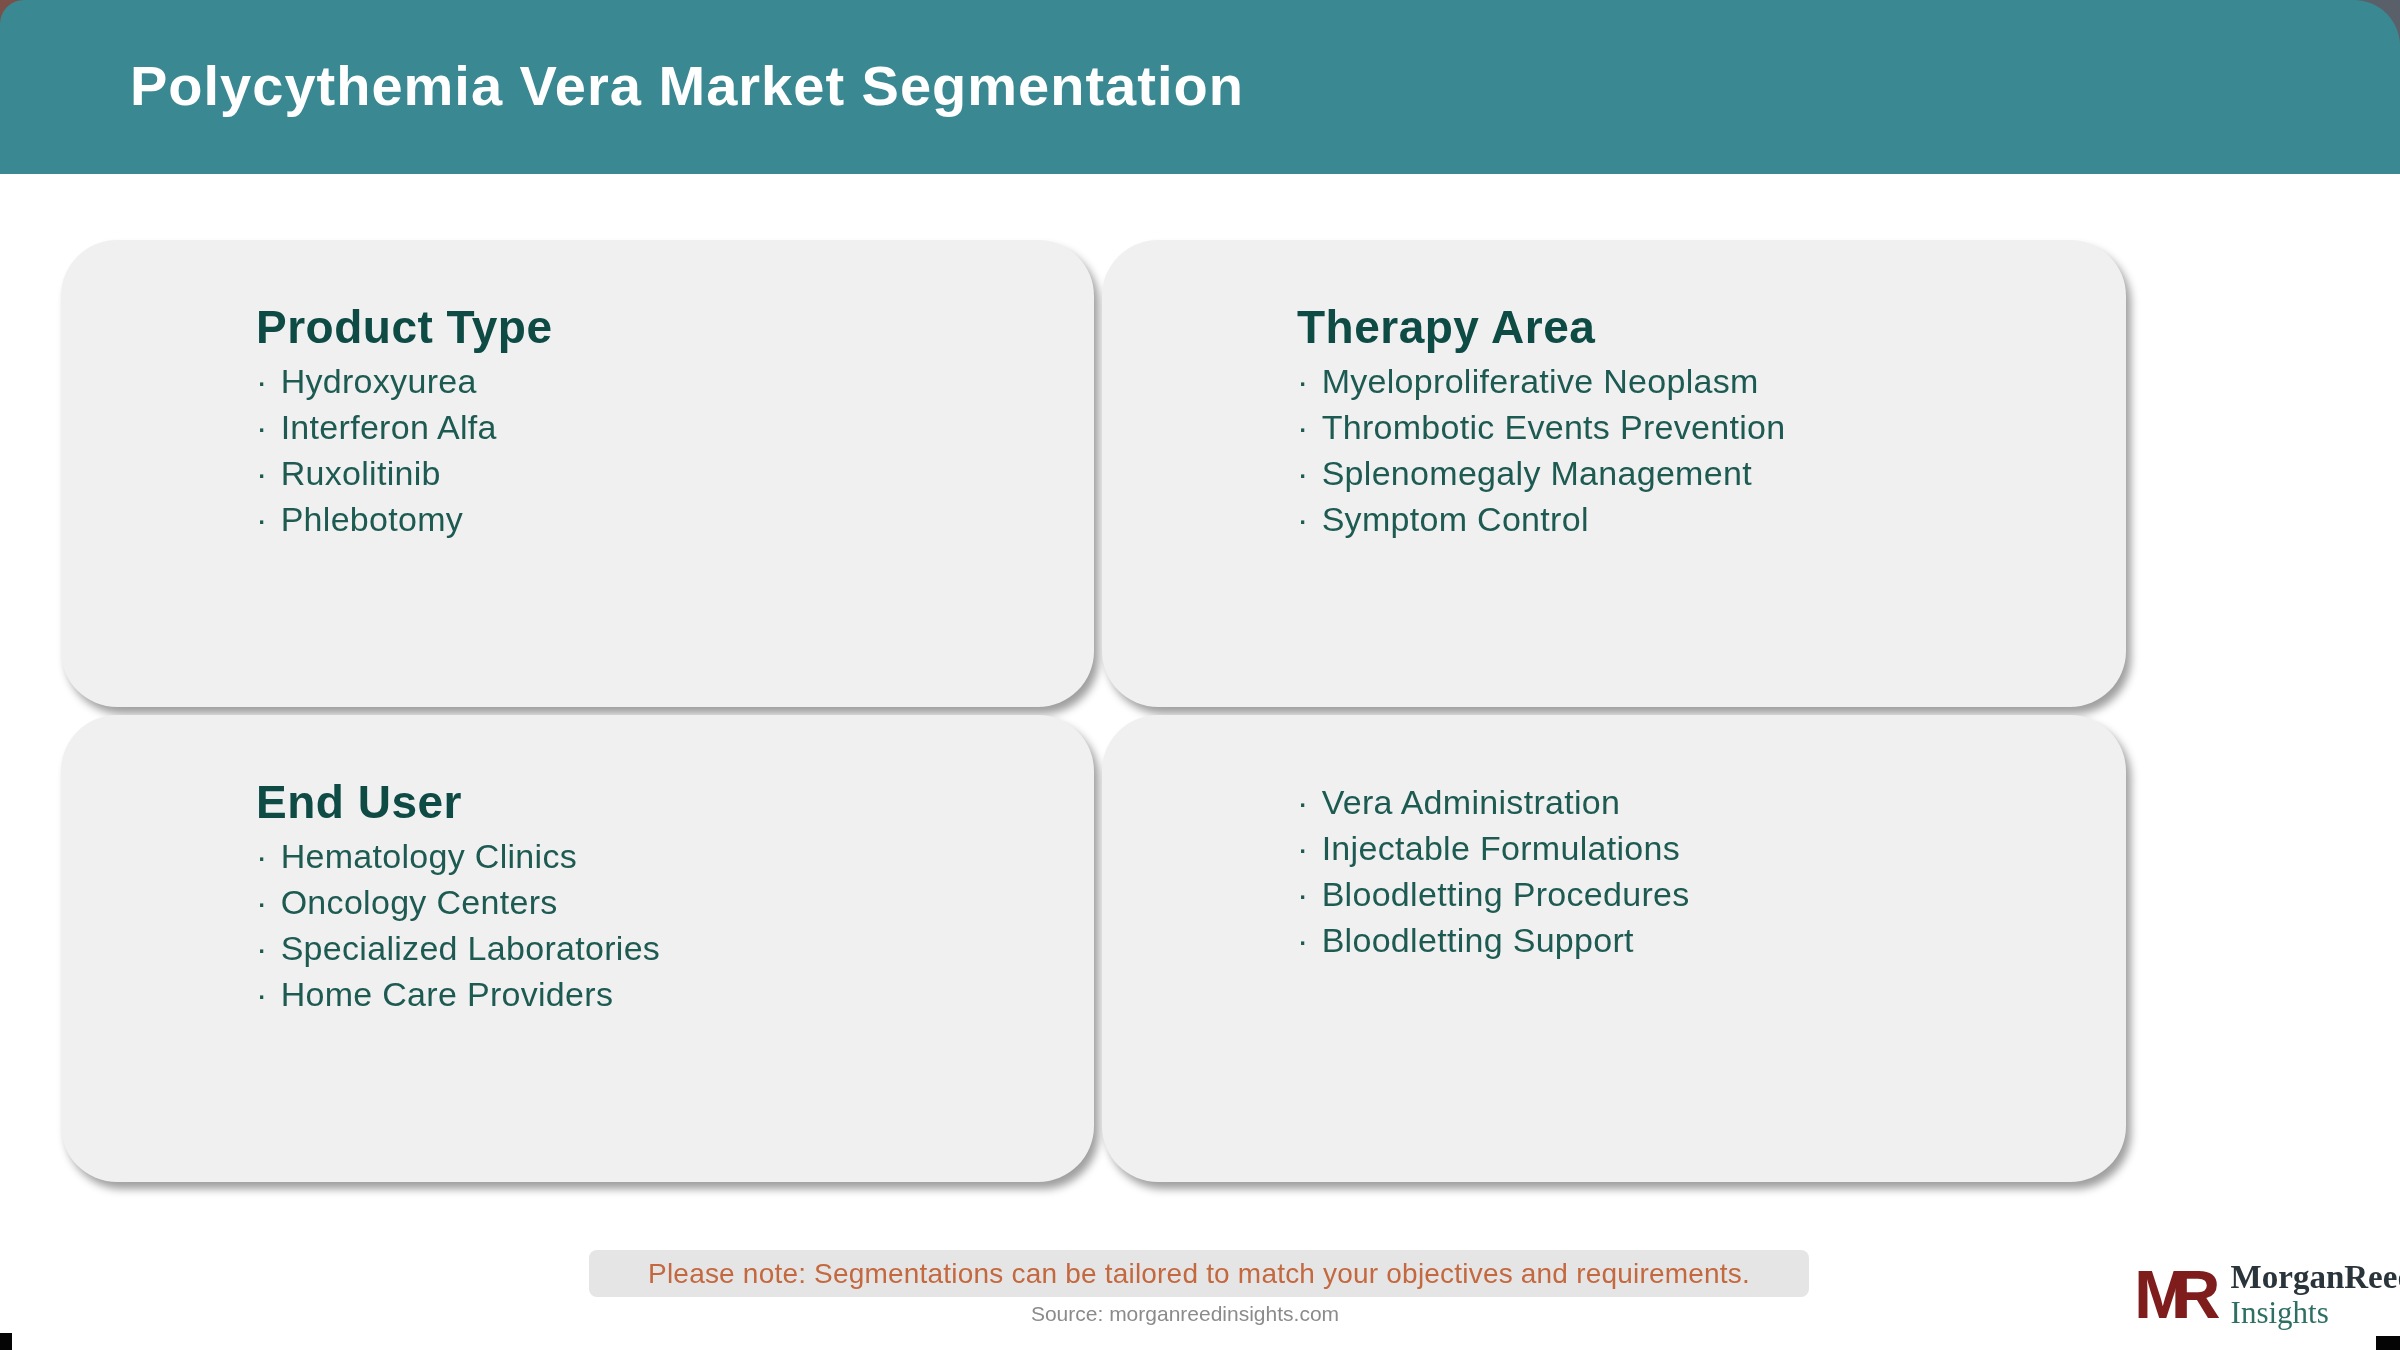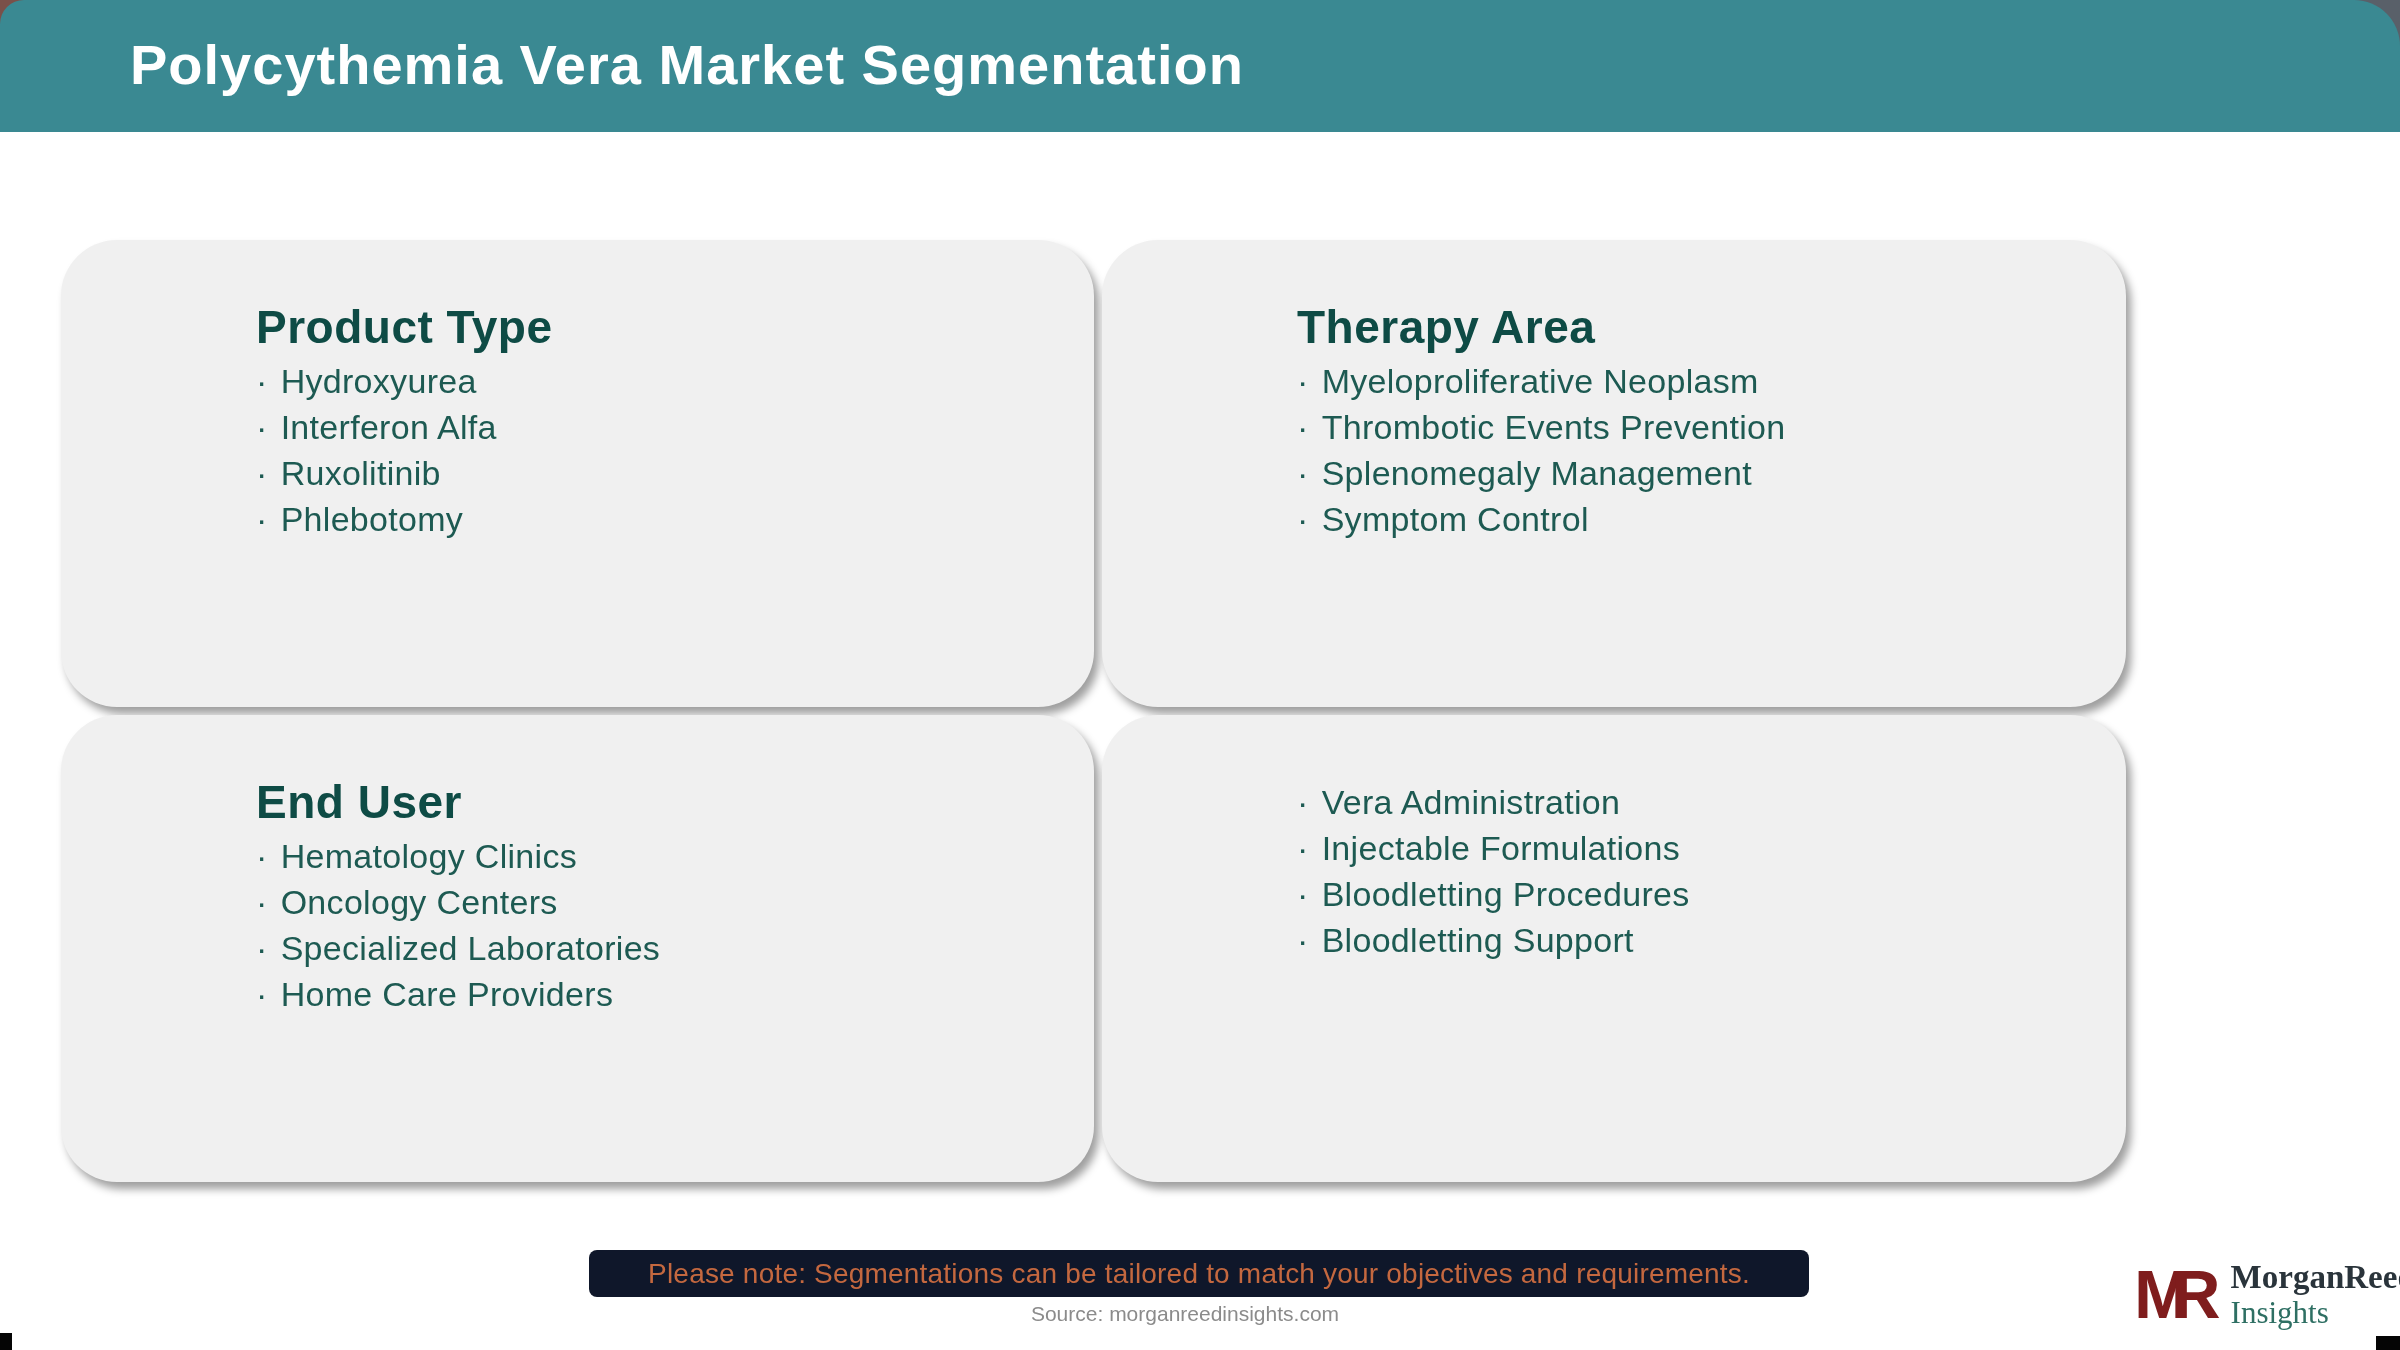--- a/index.html
+++ b/index.html
@@ -8,21 +8,21 @@
     font-family:"Liberation Sans",sans-serif;
   }
   
   .corner{position:absolute;z-index:0;}
   .corner.tl{left:0;top:0;width:24px;height:24px;background:#7a5049;}
   .corner.tr{right:0;top:0;width:54px;height:54px;background:#596069;}
   .corner.bl{left:0;bottom:0;width:12px;height:17px;background:#050505;z-index:3;}
   .corner.br{right:0;bottom:0;width:24px;height:14px;background:#050505;z-index:3;}
 
   .header{
-    position:absolute;z-index:1;left:0;top:0;width:2400px;height:132px;
+    position:absolute;z-index:1;left:0;top:0;width:2400px;height:174px;
     background:#3A8992;border-radius:24px 46px 0 0;
     display:flex;align-items:center;
   }
   .header h1{
     margin:0 0 4px 130px;color:#ffffff;font-size:56px;font-weight:bold;
     letter-spacing:1px;
   }
 
   .grid{
     position:absolute;z-index:1;left:61px;top:240px;
@@ -37,21 +37,21 @@
     margin:0;font-size:46px;font-weight:bold;color:#0E4B45;letter-spacing:0.5px;
   }
   .card ul{list-style:none;margin:4px 0 0 0;padding:0;}
   .card li{
     font-size:34px;line-height:46px;color:#1D5A52;letter-spacing:0.3px;
   }
   .card li::before{content:"·";margin-right:13px;}
 
   .note{
     position:absolute;z-index:1;left:589px;top:1250px;width:1220px;height:47px;
-    background:#0f172a;border-radius:8px;
+    background:#e5e5e5;border-radius:8px;
     display:flex;align-items:center;justify-content:center;
   }
   .note span{color:#C4683F;font-size:28px;letter-spacing:0.2px;}
 
   .source{
     position:absolute;z-index:1;left:0;top:1302px;width:2370px;text-align:center;
     color:#8B8B8B;font-size:21px;
   }
 
   .logo{

